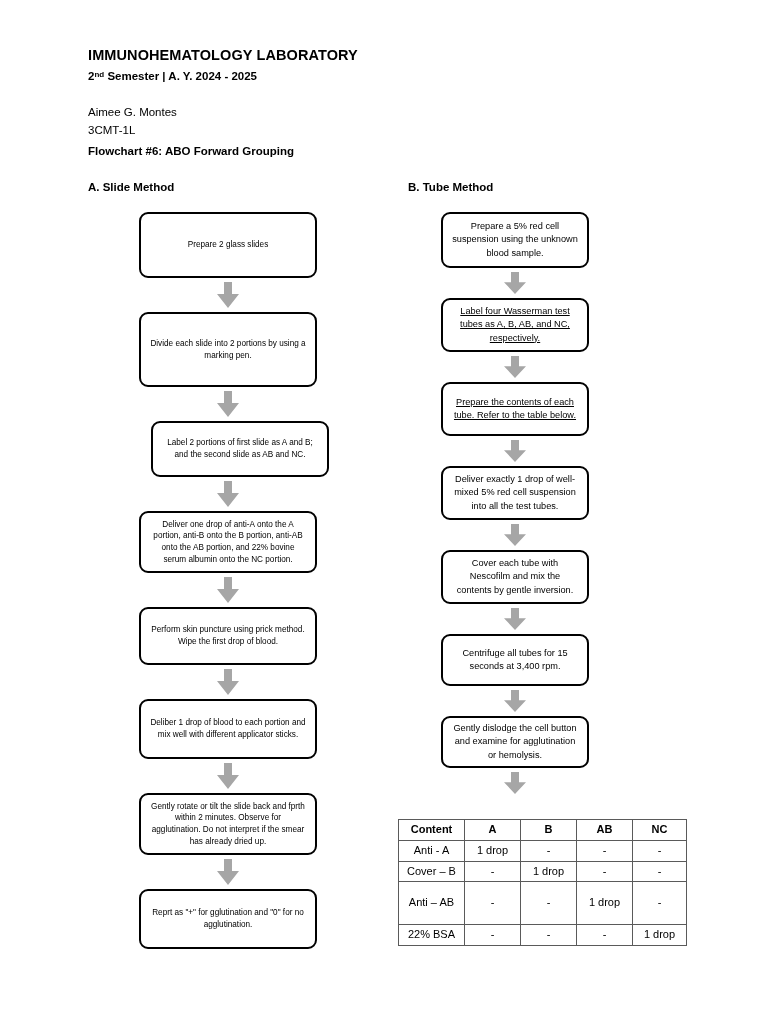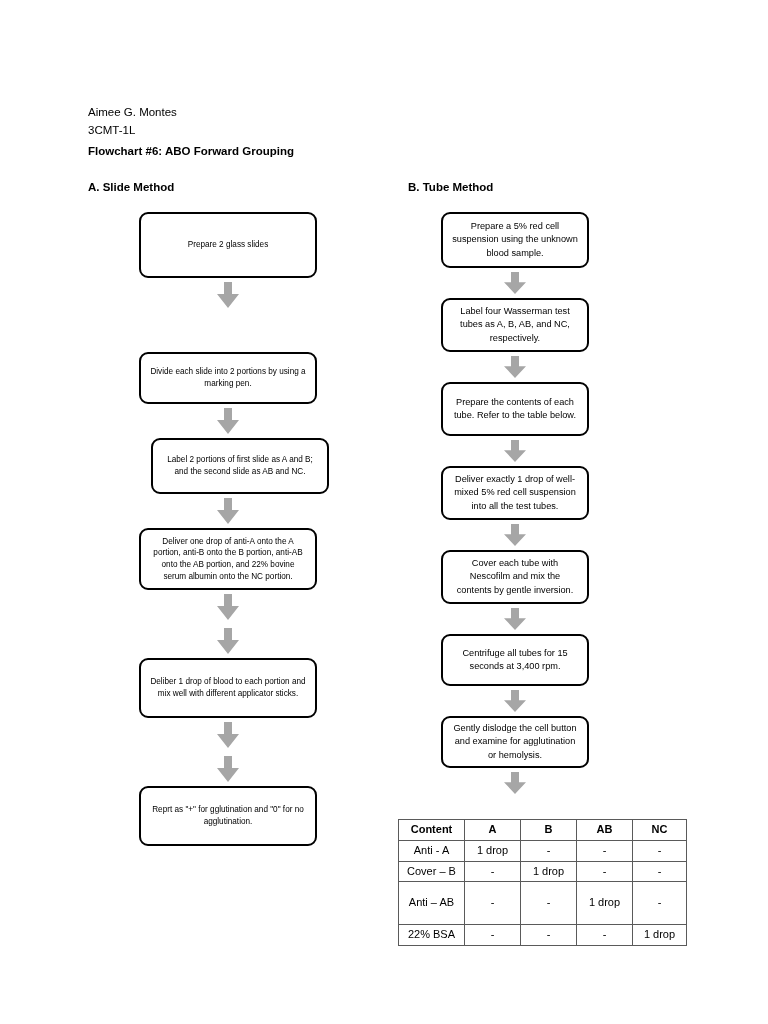--- a/index.html
+++ b/index.html
@@ -99,32 +99,32 @@
     line-height: 1.42;
   }
   .column.right .flow-box {
     font-size: 9.2px;
     line-height: 1.45;
   }
   .flow-box .txt { display: block; width: 100%; }
 
   
   .column.left .flow-box.h1 { height: 66px; }
-  .column.left .flow-box.h2 { height: 52px; margin-top: 40px; }
+  .column.left .flow-box.h2 { height: 75px; }
   .column.left .flow-box.h3 { height: 56px; margin-left: 24px; }
   .column.left .flow-box.h4 { height: 62px; }
   .column.left .flow-box.h5 { height: 58px; }
   .column.left .flow-box.h6 { height: 60px; }
   .column.left .flow-box.h7 { height: 62px; }
   .column.left .flow-box.h8 { height: 60px; }
 
   
   .column.right .flow-box.r1 { height: 56px; }
-  .column.right .flow-box.r2 { height: 54px; }
-  .column.right .flow-box.r3 { height: 54px; }
+  .column.right .flow-box.r2 { height: 54px; text-decoration: underline; }
+  .column.right .flow-box.r3 { height: 54px; text-decoration: underline; }
   .column.right .flow-box.r4 { height: 54px; }
   .column.right .flow-box.r5 { height: 54px; }
   .column.right .flow-box.r6 { height: 52px; }
   .column.right .flow-box.r7 { height: 52px; }
   .column.right .flow-box.r8 { height: 52px; }
 
   
   .arrow {
     width: 22px;
     flex: none;
@@ -159,20 +159,24 @@
   .content-table col.c2 { width: 56px; }
   .content-table col.c3 { width: 56px; }
   .content-table col.c4 { width: 54px; }
   .content-table tr.tall td { height: 36px; }
 </style>
 </head>
 <body>
 
 <div class="page">
 
+  <div class="header">
+    <div class="doc-title">IMMUNOHEMATOLOGY LABORATORY</div>
+    <div class="doc-subtitle"><span>2</span><sup>nd</sup><span> Semester | A. Y. 2024 - 2025</span></div>
+  </div>
 
   <div class="student-block">
     <div class="student-line">Aimee G. Montes</div>
     <div class="student-line">3CMT-1L</div>
   </div>
 
   <div class="flowchart-title">Flowchart #6: ABO Forward Grouping</div>
 
   <div class="section-head left">A. Slide Method</div>
   <div class="section-head right">B. Tube Method</div>
@@ -208,35 +212,41 @@
 
     <div class="flow-box h4">
         <span class="txt">Deliver one drop of anti-A onto the A portion, anti-B onto the B portion, anti-AB onto the AB portion, and 22% bovine serum albumin onto the NC portion.</span>
       </div>
     <div class="arrow">
         <svg viewBox="0 0 22 26" preserveAspectRatio="none">
           <polygon points="7,0 15,0 15,12 22,12 11,26 0,12 7,12" fill="#a6a6a6"></polygon>
         </svg>
       </div>
 
+    <div class="flow-box h5">
+        <span class="txt">Perform skin puncture using prick method. Wipe the first drop of blood.</span>
+      </div>
     <div class="arrow">
         <svg viewBox="0 0 22 26" preserveAspectRatio="none">
           <polygon points="7,0 15,0 15,12 22,12 11,26 0,12 7,12" fill="#a6a6a6"></polygon>
         </svg>
       </div>
 
     <div class="flow-box h6">
         <span class="txt">Deliber 1 drop of blood to each portion and mix well with different applicator sticks.</span>
       </div>
     <div class="arrow">
         <svg viewBox="0 0 22 26" preserveAspectRatio="none">
           <polygon points="7,0 15,0 15,12 22,12 11,26 0,12 7,12" fill="#a6a6a6"></polygon>
         </svg>
       </div>
 
+    <div class="flow-box h7">
+        <span class="txt">Gently rotate or tilt the slide back and fprth within 2 minutes. Observe for agglutination. Do not interpret if the smear has already dried up.</span>
+      </div>
     <div class="arrow">
         <svg viewBox="0 0 22 26" preserveAspectRatio="none">
           <polygon points="7,0 15,0 15,12 22,12 11,26 0,12 7,12" fill="#a6a6a6"></polygon>
         </svg>
       </div>
 
     <div class="flow-box h8">
         <span class="txt">Reprt as "+" for gglutination and "0" for no agglutination.</span>
       </div>
   </div>

